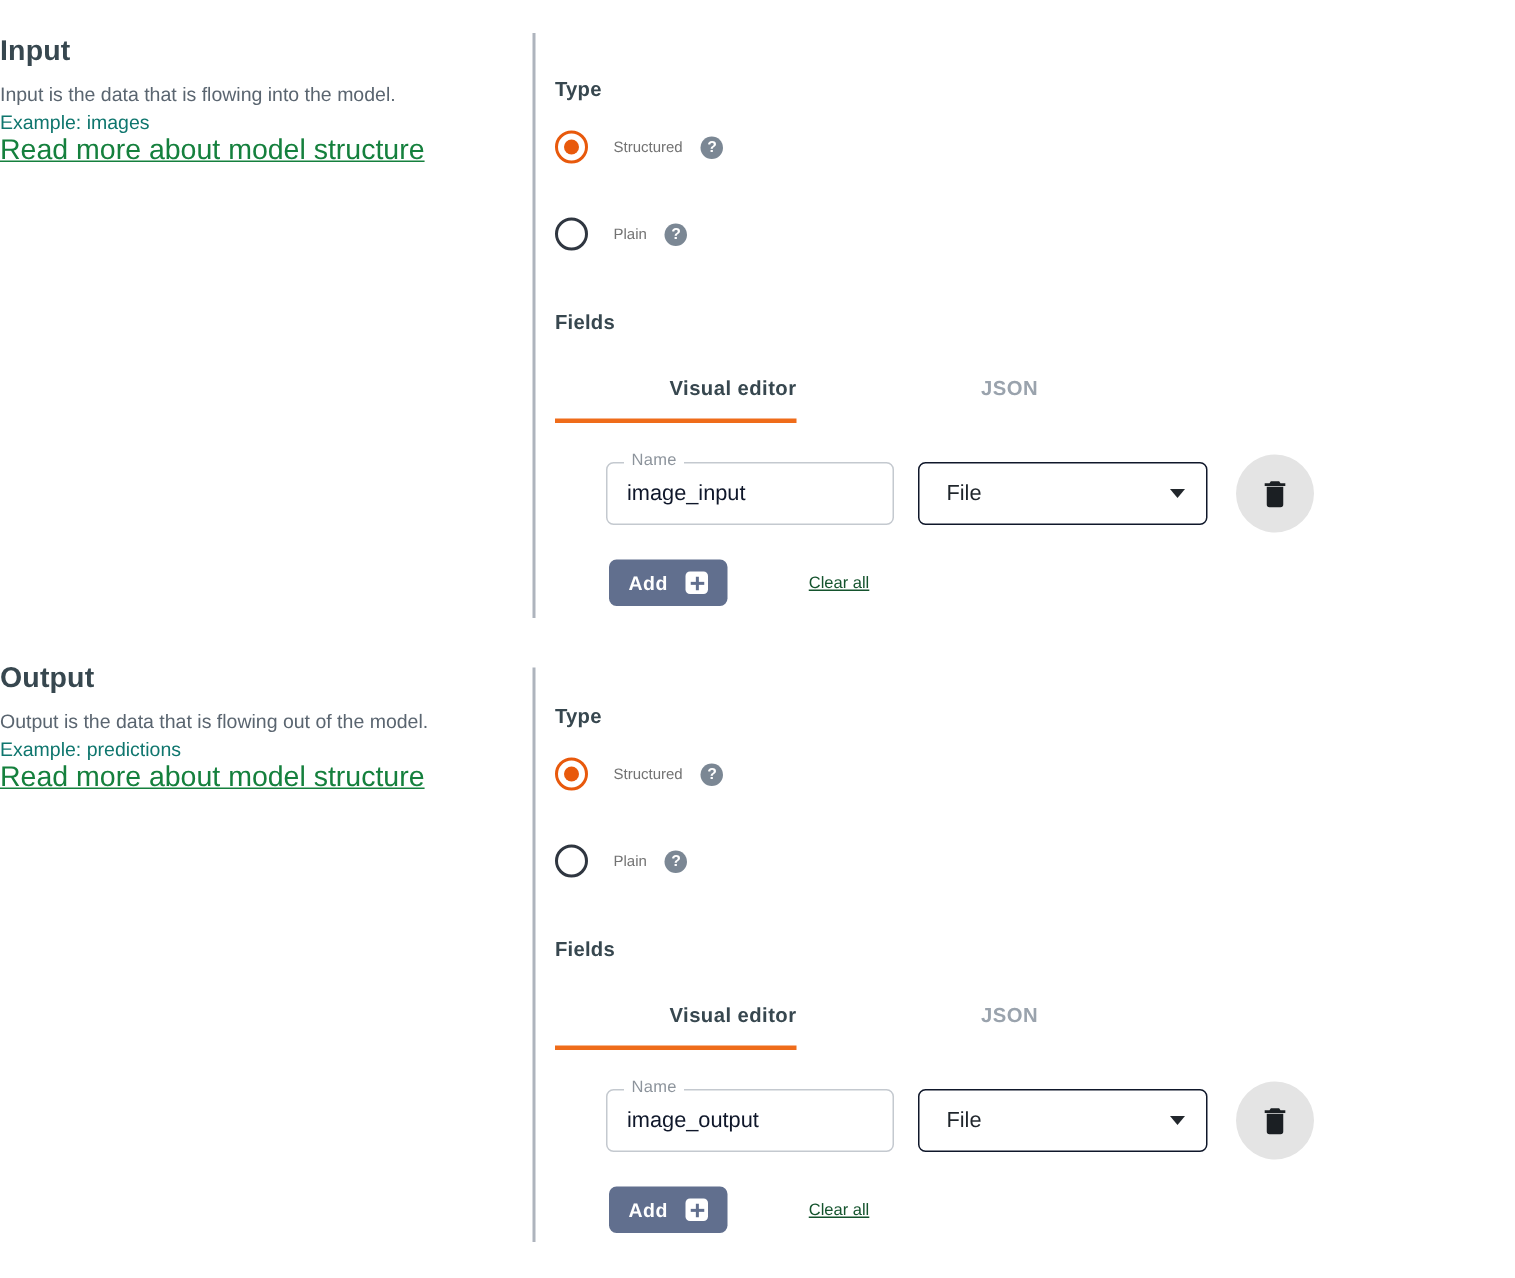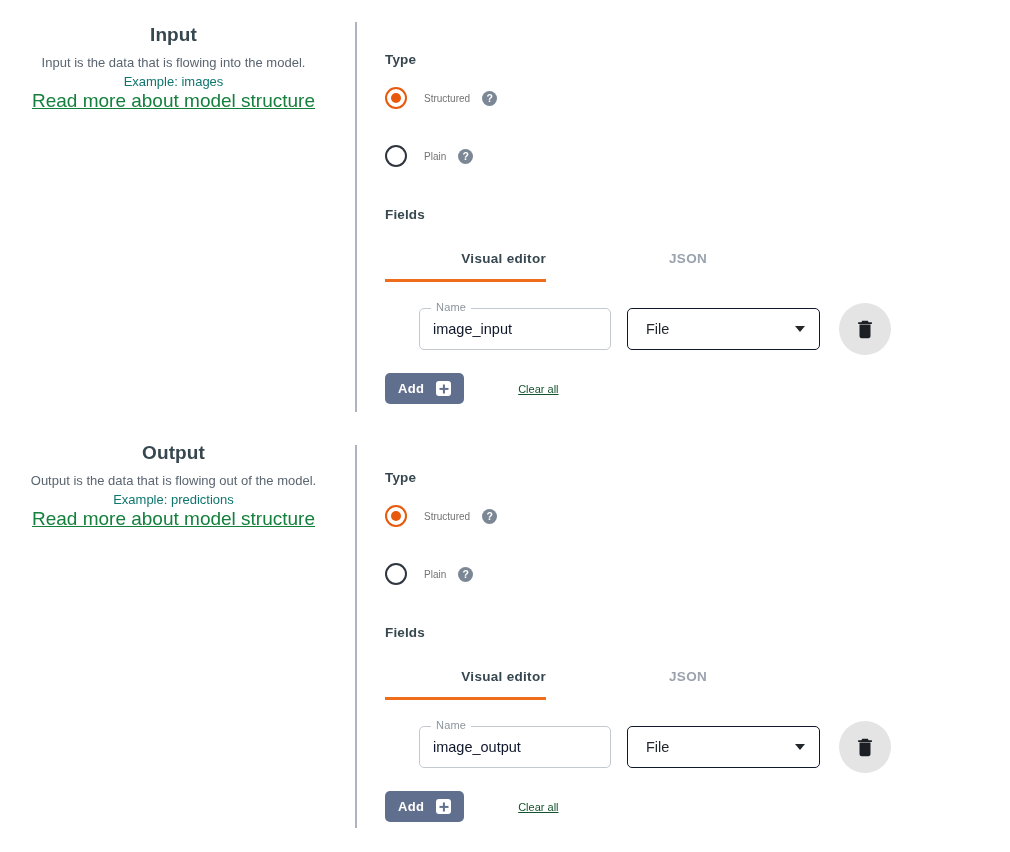--- a/index.html
+++ b/index.html
@@ -25,21 +25,21 @@
     width: 1010px;
     display: flex;
     align-items: flex-start;
   }
   #section-input  { top: 22px; }
   #section-output { top: 440px; }
 
   .section-aside {
     width: 355px;
     padding-right: 8px;
-    text-align: center;
+    text-align: left;
     flex: 0 0 355px;
   }
 
   .section-title {
     font-size: 19px;
     font-weight: bold;
     color: #37474f;
     line-height: 26px;
     letter-spacing: .1px;
   }
@@ -68,21 +68,21 @@
     position: absolute;
     width: 2px;
     background: #aeb4bd;
     left: 355px;
   }
   #divider-input  { top: 22px;  height: 390px; }
   #divider-output { top: 445px; height: 383px; }
 
   .section-main {
     flex: 1;
-    padding-left: 30px;
+    padding-left: 15px;
   }
 
   
   .block-heading {
     font-size: 13.5px;
     font-weight: bold;
     color: #37474f;
     letter-spacing: .15px;
   }
   .heading-type   { margin-top: 30px; }
@@ -259,20 +259,21 @@
 
   .add-btn {
     display: flex;
     align-items: center;
     background: #616f8e;
     border: none;
     border-radius: 5px;
     height: 31px;
     padding: 0 13px;
     cursor: pointer;
+    margin-left: 36px;
   }
   .add-btn .add-text {
     color: #ffffff;
     font-size: 13px;
     font-weight: bold;
     letter-spacing: .3px;
   }
   .plus-icon {
     width: 15px;
     height: 15px;

